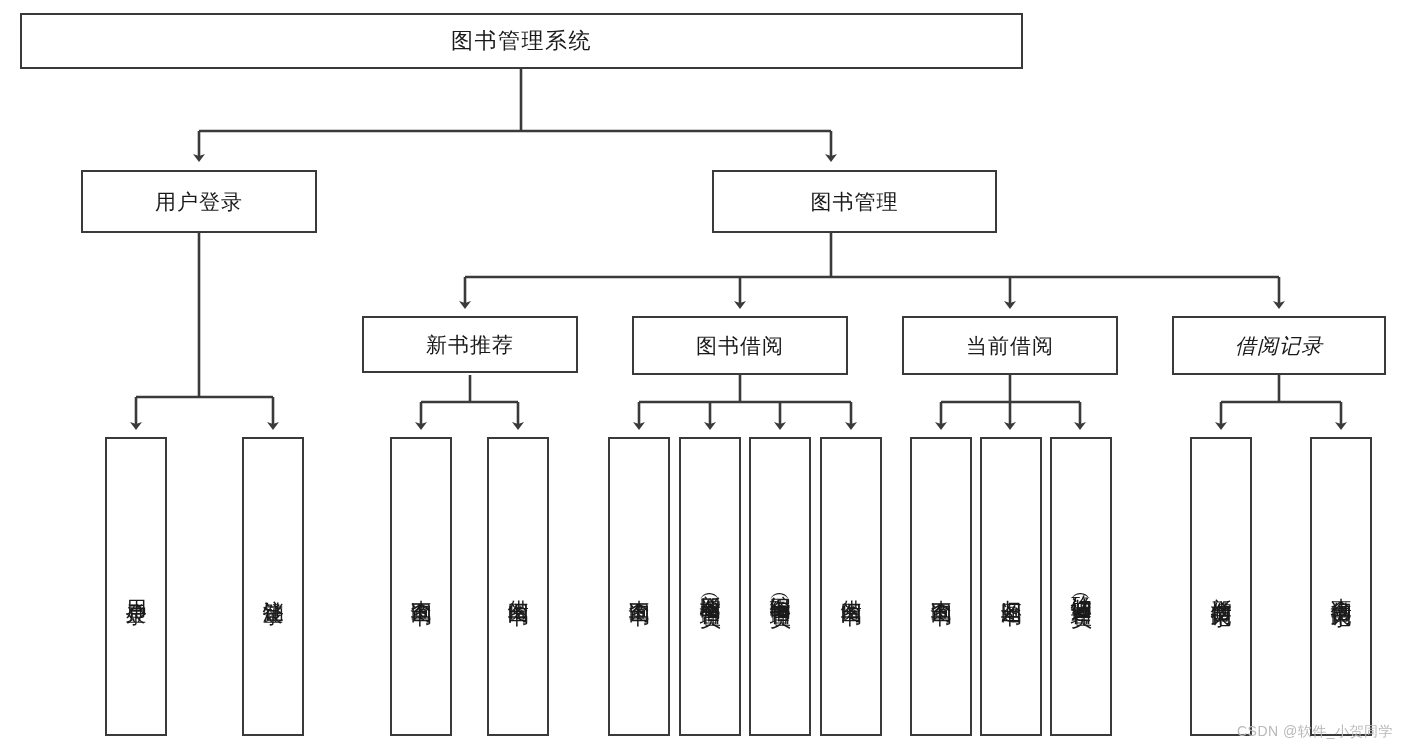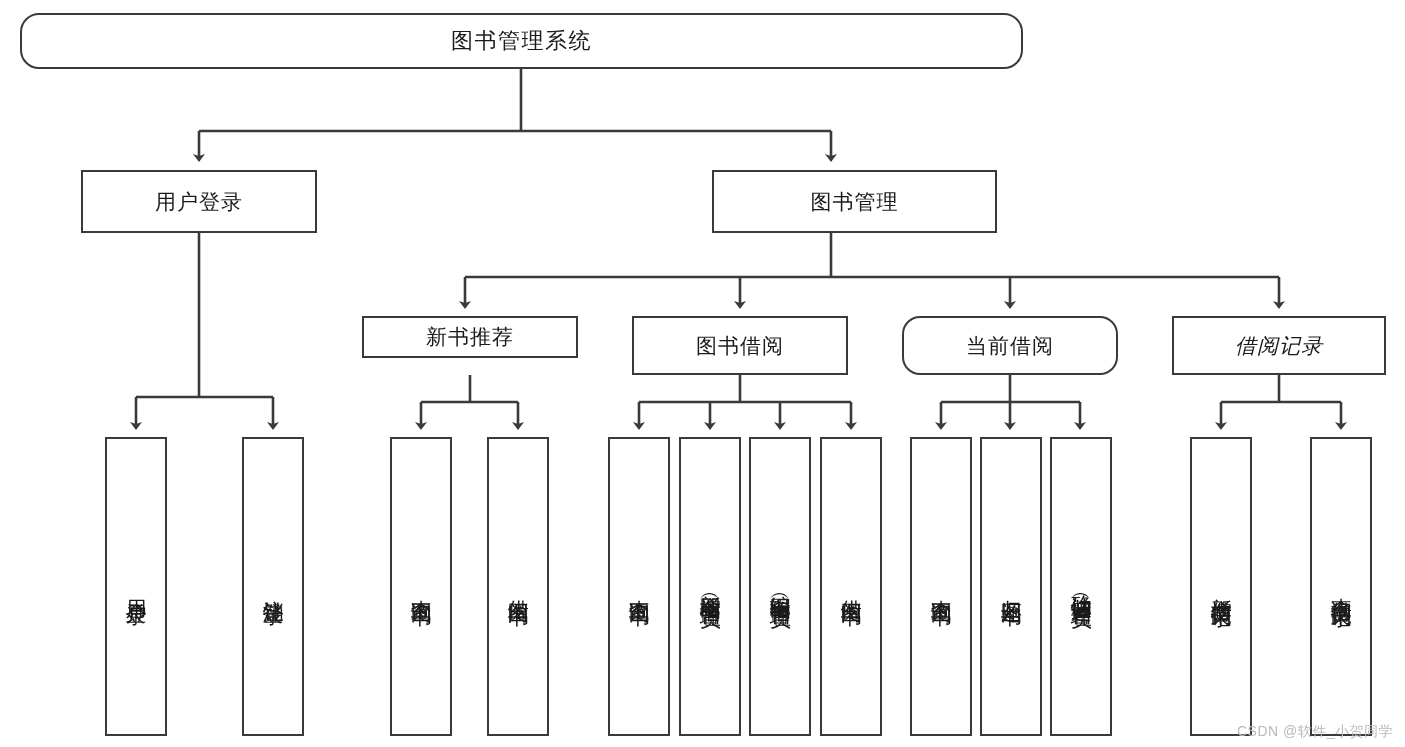--- a/index.html
+++ b/index.html
@@ -38,21 +38,20 @@
     color: #1a1a1a;
   }
   .node-h {
     font-size: 21px;
     letter-spacing: 1px;
     line-height: 1.2;
   }
   .node-root {
     font-size: 22px;
     letter-spacing: 1.5px;
-    border-radius: 19px;
   }
   .node-v {
     font-size: 21px;
     letter-spacing: 2px;
   }
   .vtext {
     writing-mode: vertical-rl;
     text-orientation: upright;
     -webkit-writing-mode: vertical-rl;
     line-height: 1.08;
@@ -122,23 +121,23 @@
       <path d="M1221,402 L1221,424" marker-end="url(#arrow)"></path>
       <path d="M1341,402 L1341,424" marker-end="url(#arrow)"></path>
     </g>
   </svg>
 
   <div class="node node-root" style="left:20px; top:13px; width:1003px; height:56px;">图书管理系统</div>
 
   <div class="node node-h" style="left:81px; top:170px; width:236px; height:63px;">用户登录</div>
   <div class="node node-h" style="left:712px; top:170px; width:285px; height:63px;">图书管理</div>
 
-  <div class="node node-h" style="left:362px; top:316px; width:216px; height:42px;">新书推荐</div>
+  <div class="node node-h" style="left:362px; top:316px; width:216px; height:57px;">新书推荐</div>
   <div class="node node-h" style="left:632px; top:316px; width:216px; height:59px;">图书借阅</div>
-  <div class="node node-h" style="left:902px; top:316px; width:216px; height:59px;border-radius:18px;">当前借阅</div>
+  <div class="node node-h" style="left:902px; top:316px; width:216px; height:59px;">当前借阅</div>
   <div class="node node-h" style="left:1172px; top:316px; width:214px; height:59px;font-style:italic;">借阅记录</div>
 
   <div class="node node-v" style="left:105px; top:437px; width:62px; height:299px;">
     <span class="vtext">用户登录</span>
   </div>
   <div class="node node-v" style="left:242px; top:437px; width:62px; height:299px;">
     <span class="vtext">注销登录</span>
   </div>
 
   <div class="node node-v" style="left:390px; top:437px; width:62px; height:299px;">

